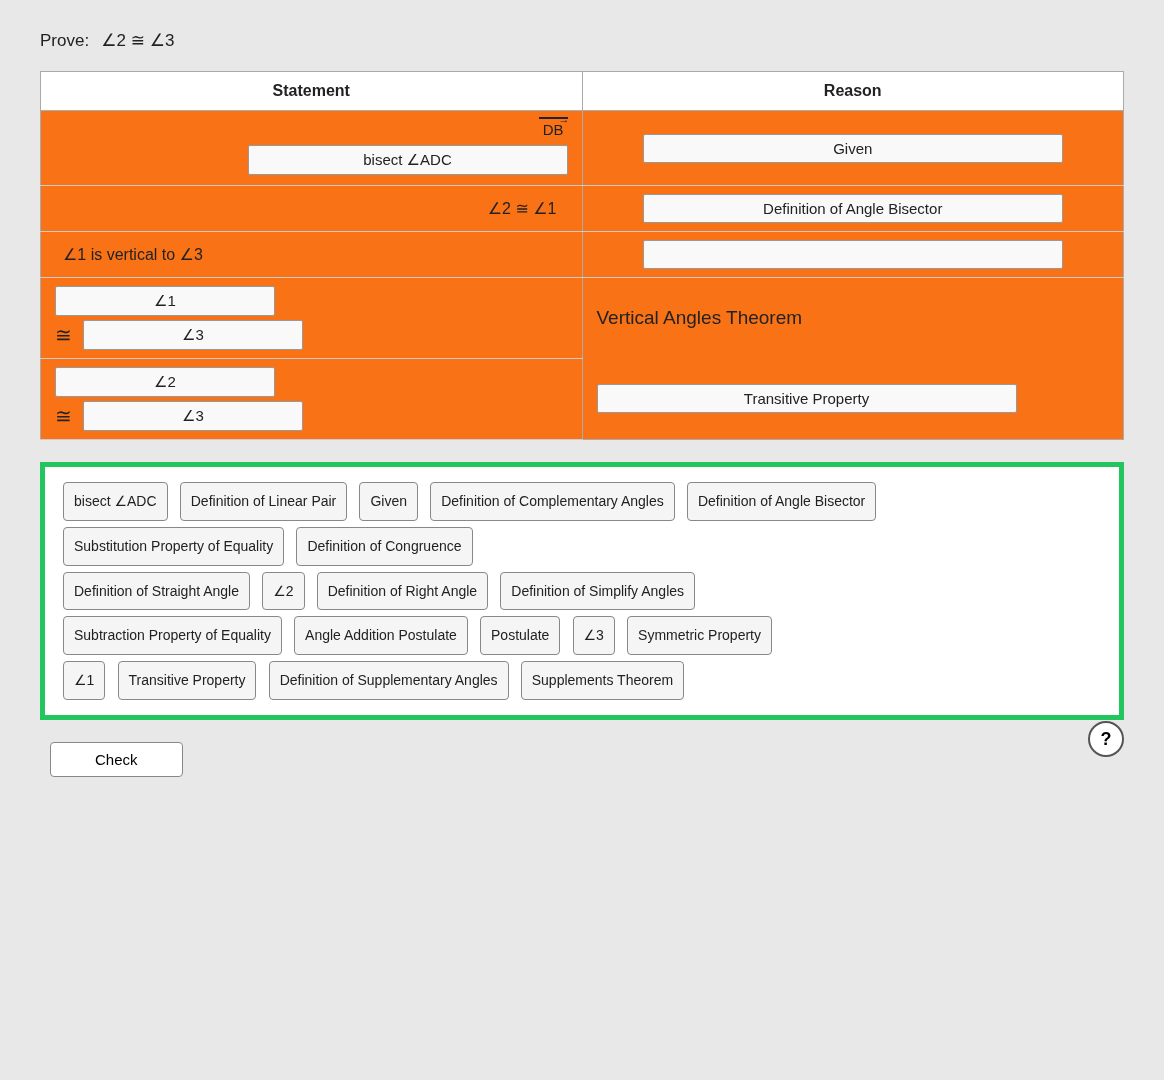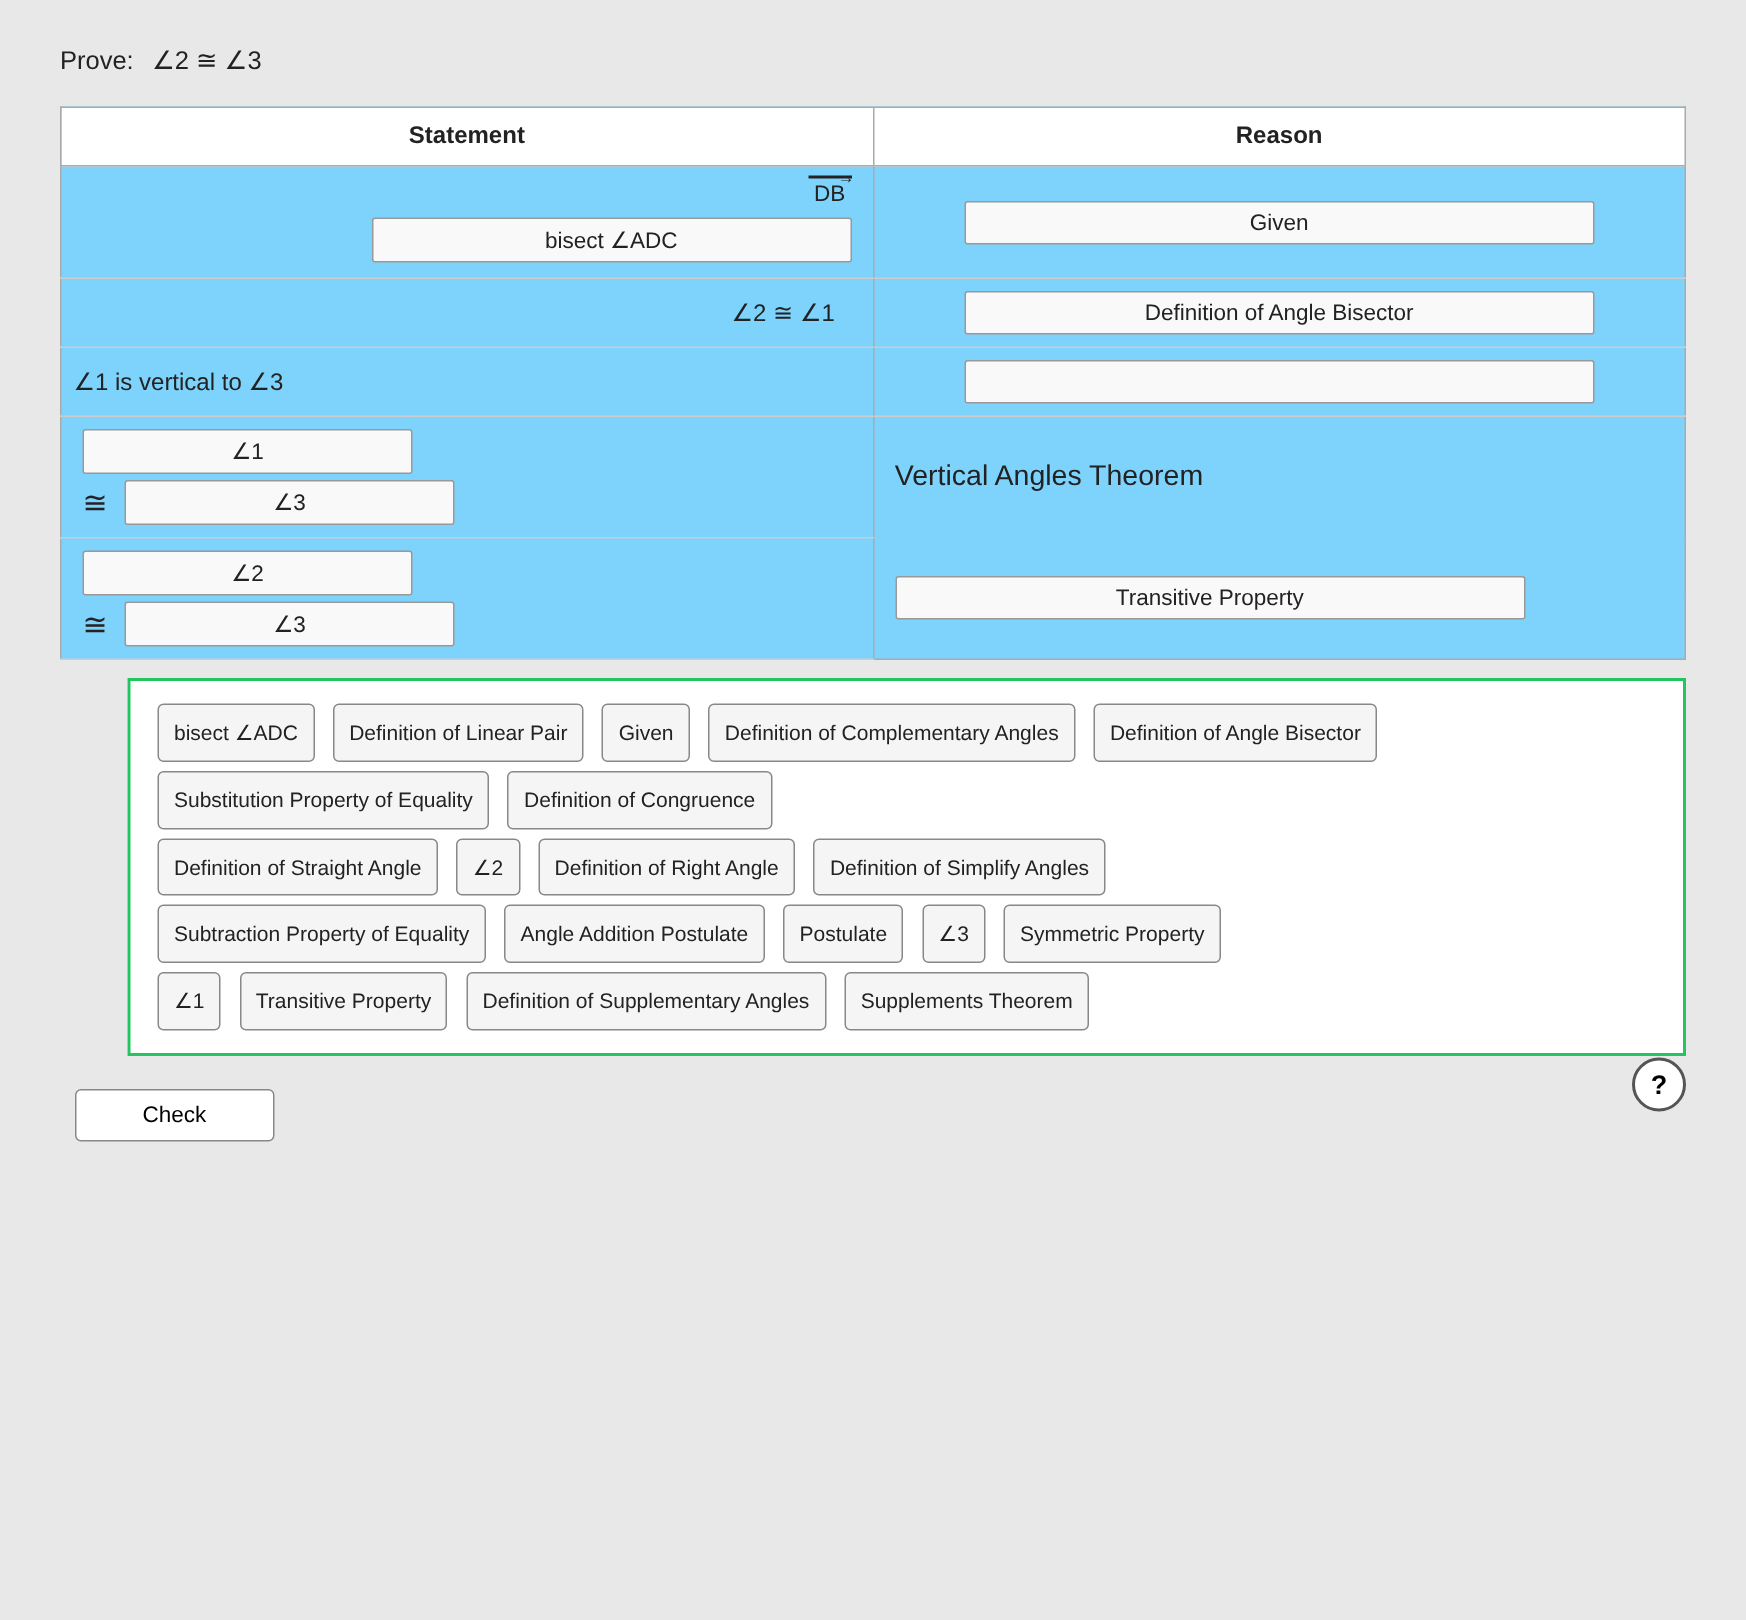--- a/index.html
+++ b/index.html
@@ -8,23 +8,23 @@
       font-family: Arial, sans-serif;
       font-size: 15px;
       color: #222;
       width: 1164px;
       min-height: 1080px;
       padding: 30px 40px 20px 40px;
     }
     .proof-table {
       width: 100%;
       border-collapse: collapse;
-      background: #7dd3fc;
+      background: #f97316;
       border: 1.5px solid #aaa;
-      margin-bottom: 12px;
+      margin-bottom: 22px;
     }
     .proof-table th {
       font-weight: bold;
       font-size: 16px;
       padding: 10px 16px;
       border-bottom: 1.5px solid #aaa;
       text-align: center;
       background: #fff;
     }
     .proof-table th.stmt { border-right: 1.5px solid #aaa; width: 50%; }
@@ -50,25 +50,24 @@
     .input-box.wide {
       min-width: 320px;
     }
     .input-box.reason-wide {
       min-width: 420px;
     }
 
     
     .chips-area {
       background: #fff;
-      border: 2px solid #22c55e;
+      border: 5px solid #22c55e;
       padding: 12px 14px;
       margin-bottom: 18px;
       line-height: 2.2;
-      margin-left: 45px;
     }
     .chip {
       display: inline-block;
       border: 1.5px solid #888;
       border-radius: 4px;
       padding: 3px 10px;
       margin: 3px 4px;
       background: #f5f5f5;
       font-size: 14px;
       cursor: pointer;
@@ -144,21 +143,21 @@
     <tr>
       <td class="stmt-cell" style="padding:12px 25px; font-size:16px;text-align:right;">
         <span>∠2 ≅ ∠1</span>
       </td>
       <td style="text-align:center;">
         <div class="input-box reason-wide">Definition of Angle Bisector</div>
       </td>
     </tr>
 
     <tr>
-      <td class="stmt-cell" style="padding:12px 8px; font-size:16px;">
+      <td class="stmt-cell" style="padding:12px 22px; font-size:16px;">
         <span>∠1 is vertical to ∠3</span>
       </td>
       <td style="text-align:center;">
         <div class="input-box reason-wide">&nbsp;</div>
       </td>
     </tr>
 
     <tr style="border-bottom: none;">
       <td class="stmt-cell" style="padding: 8px 14px 2px 14px; border-bottom: none;">
         <div style="display:flex; align-items:center; gap:8px;">

